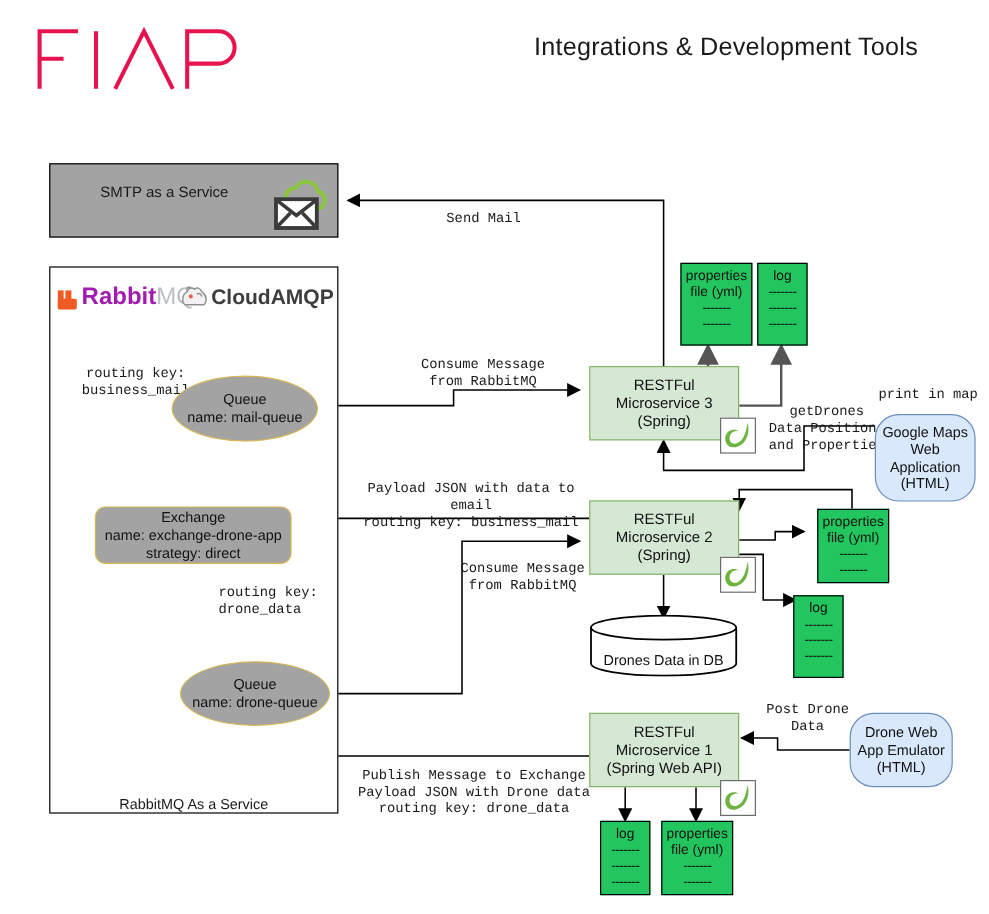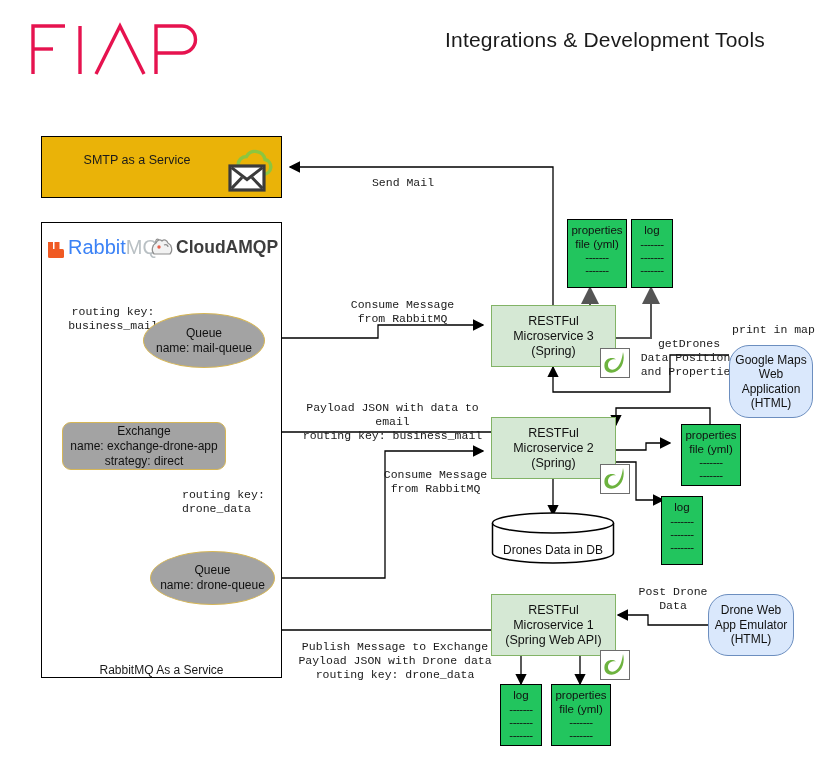--- a/index.html
+++ b/index.html
@@ -16,21 +16,21 @@
   
   #logo{left:30px;top:22px;width:175px;height:55px;}
   #page-title{
     left:400px;top:28px;width:410px;
     text-align:center;font-size:21px;color:#1a1a1a;
     letter-spacing:.2px;
   }
 
   
   .plain-box{
-    border:1.6px solid #000;background:#eab308;box-sizing:border-box;
+    border:1.6px solid #000;background:#a3a3a3;box-sizing:border-box;
   }
   .container-box{
     border:1.6px solid #000;background:#fff;box-sizing:border-box;
   }
   .service-box{
     border:1.5px solid #82b366;background:#d5e8d4;box-sizing:border-box;
     display:flex;flex-direction:column;align-items:center;justify-content:center;
     font-size:12.5px;line-height:15px;text-align:center;color:#111;
   }
   .html-box{
@@ -159,42 +159,42 @@
 <div class="abs" style="left:48px;top:238px;width:110px;height:24px;">
   <svg width="110" height="24" viewBox="0 0 110 24">
     <g fill="#f05a23">
       <rect x="0" y="4" width="5" height="14"></rect>
       <rect x="6.5" y="4" width="5" height="14"></rect>
       <rect x="0" y="11" width="16" height="9" rx="1.5"></rect>
     </g>
   </svg>
 </div>
 <div class="abs" style="left:68px;top:236px;font-size:20px;font-weight:400;">
-  <span style="color:#3b82f6;">Rabbit</span><span style="color:#b9c0c4;">MQ</span>
+  <span style="color:#a21caf;font-weight:bold;">Rabbit</span><span style="color:#b9c0c4;">MQ</span>
 </div>
 
 <div class="abs" style="left:150px;top:236px;width:26px;height:24px;">
   <svg width="26" height="24" viewBox="0 0 26 24">
     <path d="M4 18 C1 15 2 9 6 7 C7 4 10 3 12 5 C14 3 17 4 18 7 C22 9 23 15 20 18 Z" fill="#f2f2f2" stroke="#8f8f8f" stroke-width="1.2"></path>
     <circle cx="9" cy="11" r="1.7" fill="#e8604c"></circle>
     <path d="M14 9 C16 8 18 9 18 11" fill="none" stroke="#8f8f8f" stroke-width="1.2"></path>
     <path d="M6 7 C5 4 7 2 9 4" fill="none" stroke="#8f8f8f" stroke-width="1.2"></path>
   </svg>
 </div>
 <div class="abs" style="left:176px;top:237px;font-size:17.5px;font-weight:bold;color:#3d3d3d;">CloudAMQP</div>
 
 <div class="abs edge-label" style="left:53px;top:305px;width:120px;">routing key:
 business_mail</div>
 
 <div class="abs amqp-node ellipse" style="left:143px;top:313px;width:122px;height:55px;">
   <div>Queue</div>
   <div>name: mail-queue</div>
 </div>
 
-<div class="abs amqp-node rounded" style="left:62px;top:422px;width:164px;height:48px;">
+<div class="abs amqp-node rounded" style="left:79px;top:422px;width:164px;height:48px;">
   <div>Exchange</div>
   <div>name: exchange-drone-app</div>
   <div>strategy: direct</div>
 </div>
 
 <div class="abs edge-label" style="left:182px;top:488px;width:110px;text-align:left;">routing key:
 drone_data</div>
 
 <div class="abs amqp-node ellipse" style="left:150px;top:551px;width:125px;height:54px;">
   <div>Queue</div>

